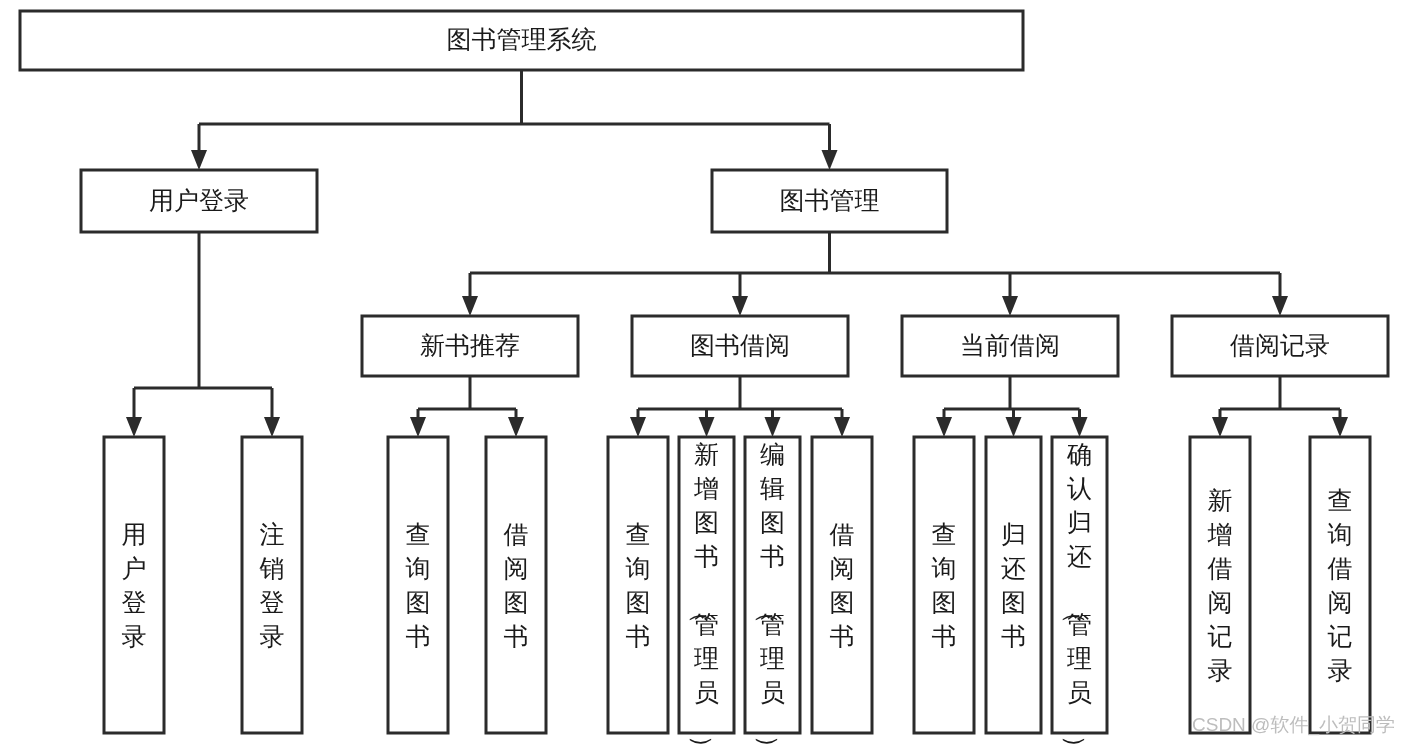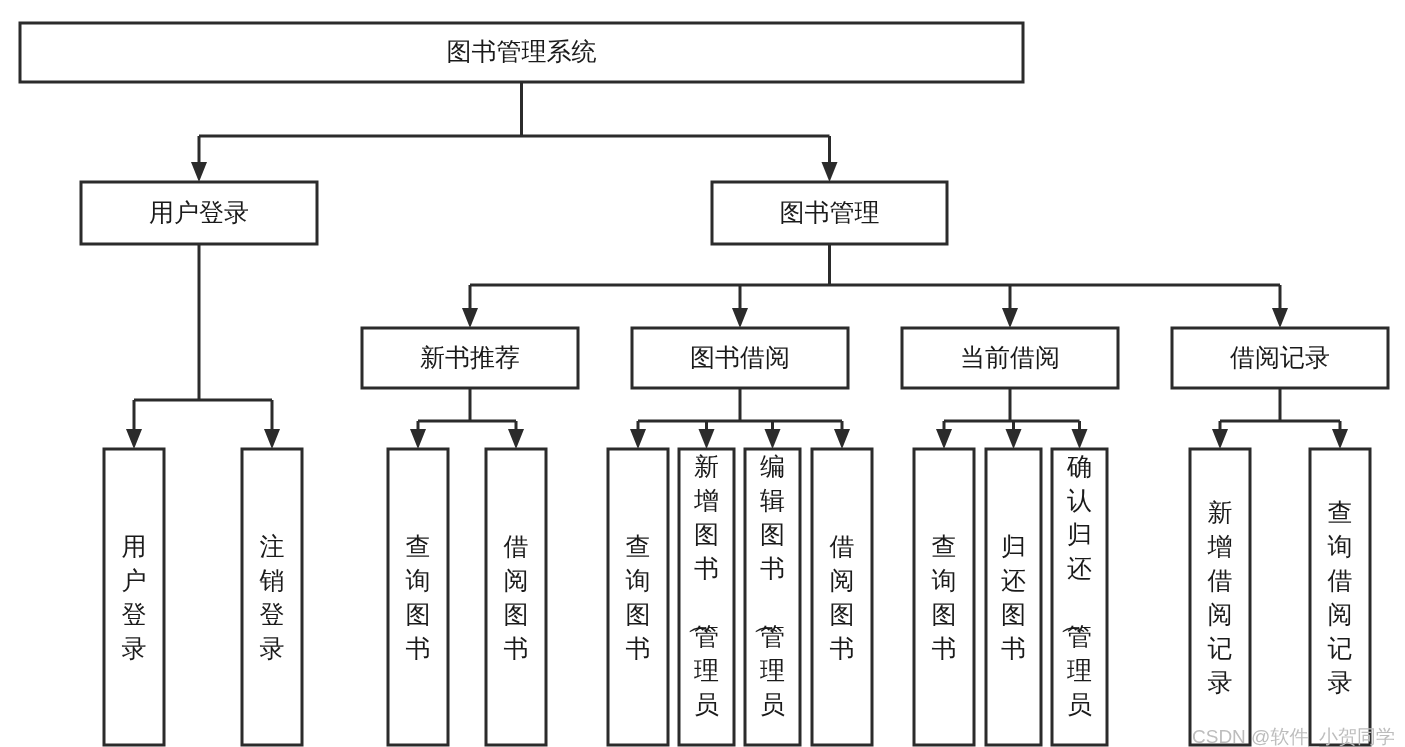--- a/index.html
+++ b/index.html
@@ -10,21 +10,21 @@
   body {
     width: 1405px;
     height: 747px;
     font-family: "Liberation Sans", "DejaVu Sans", sans-serif;
     overflow: hidden;
     position: relative;
   }
   #diagram-root {
     position: absolute;
     left: 0;
-    top: 12px;
+    top: 0;
     width: 1405px;
     height: 655px;
   }
   svg { display: block; }
 
   .node-box {
     fill: #ffffff;
     stroke: #2b2b2b;
     stroke-width: 3;
   }

